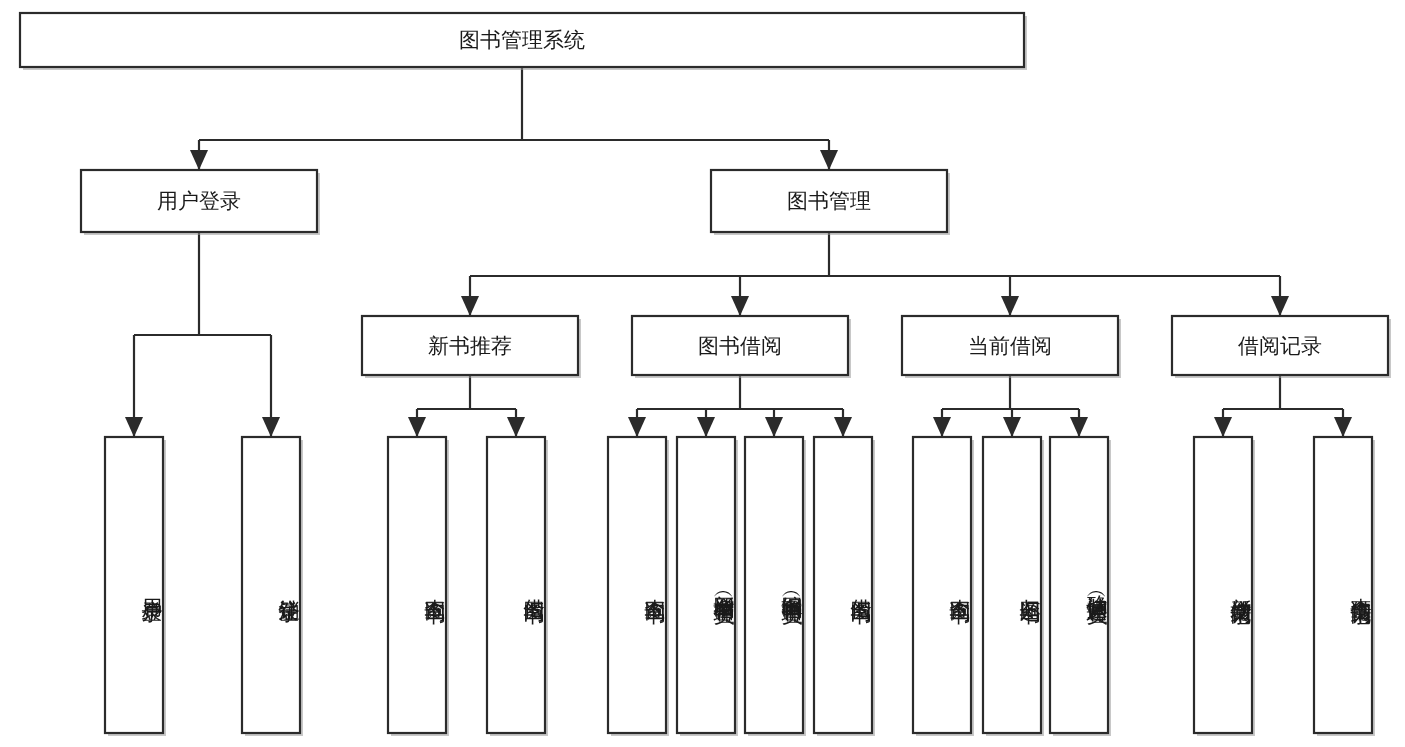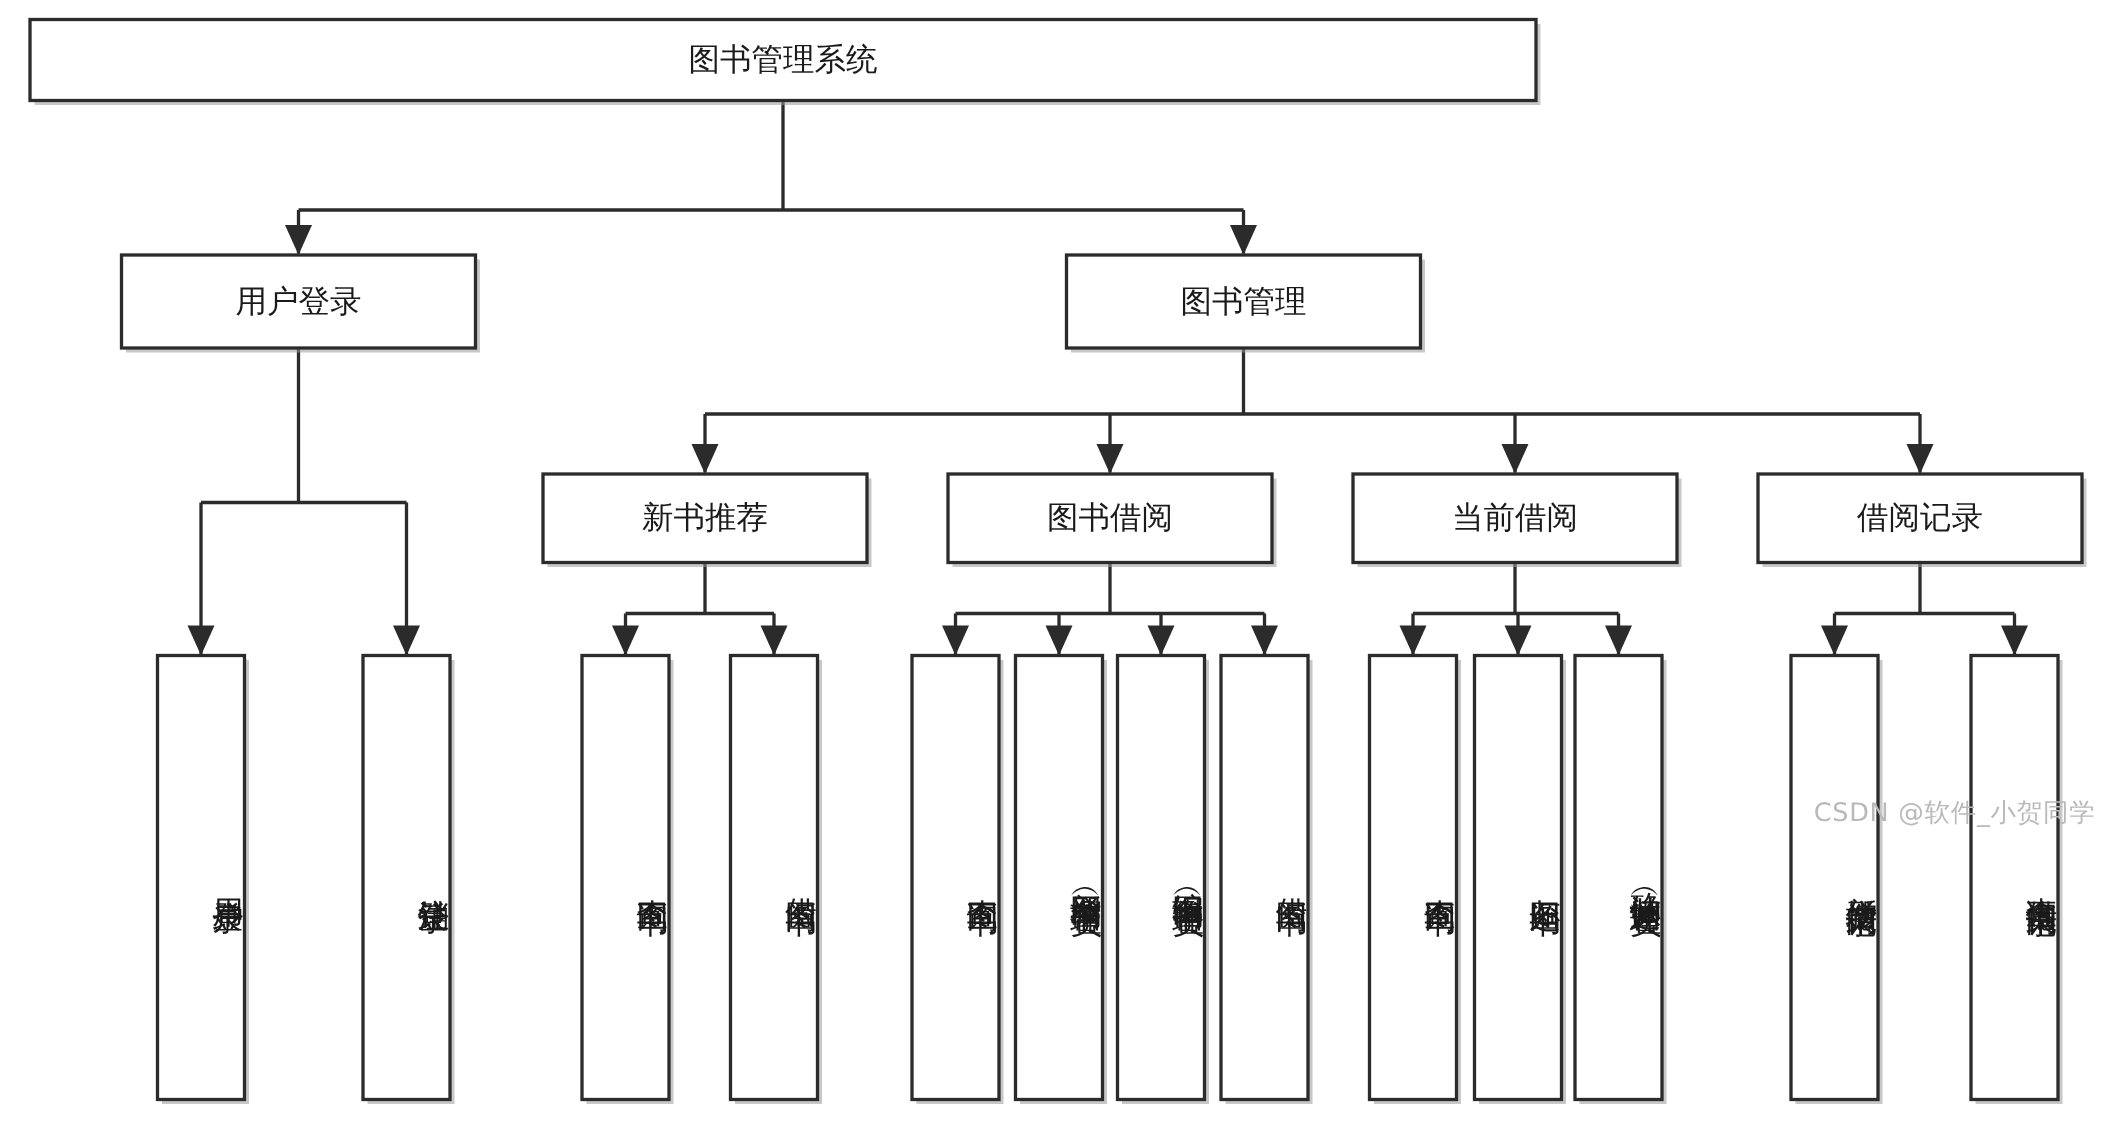--- a/index.html
+++ b/index.html
@@ -240,14 +240,13 @@
       <div class="leaf-label-wrap" style="left: 608px; top: 443px; width: 58px; height: 284px;">查询图书</div>
       <div class="leaf-label-wrap" style="left: 677px; top: 443px; width: 58px; height: 284px;">新增图书（管理员）</div>
       <div class="leaf-label-wrap" style="left: 745px; top: 443px; width: 58px; height: 284px;">编辑图书（管理员）</div>
       <div class="leaf-label-wrap" style="left: 814px; top: 443px; width: 58px; height: 284px;">借阅图书</div>
       <div class="leaf-label-wrap" style="left: 913px; top: 443px; width: 58px; height: 284px;">查询图书</div>
       <div class="leaf-label-wrap" style="left: 983px; top: 443px; width: 58px; height: 284px;">归还图书</div>
       <div class="leaf-label-wrap" style="left: 1050px; top: 443px; width: 58px; height: 284px;">确认归还（管理员）</div>
       <div class="leaf-label-wrap" style="left: 1194px; top: 443px; width: 58px; height: 284px;">新增借阅记录</div>
       <div class="leaf-label-wrap" style="left: 1314px; top: 443px; width: 58px; height: 284px;">查询借阅记录</div>
     </div>
-  <div class="watermark">CSDN @软件_小贺同学</div>
 </div>
 
 </body></html>

